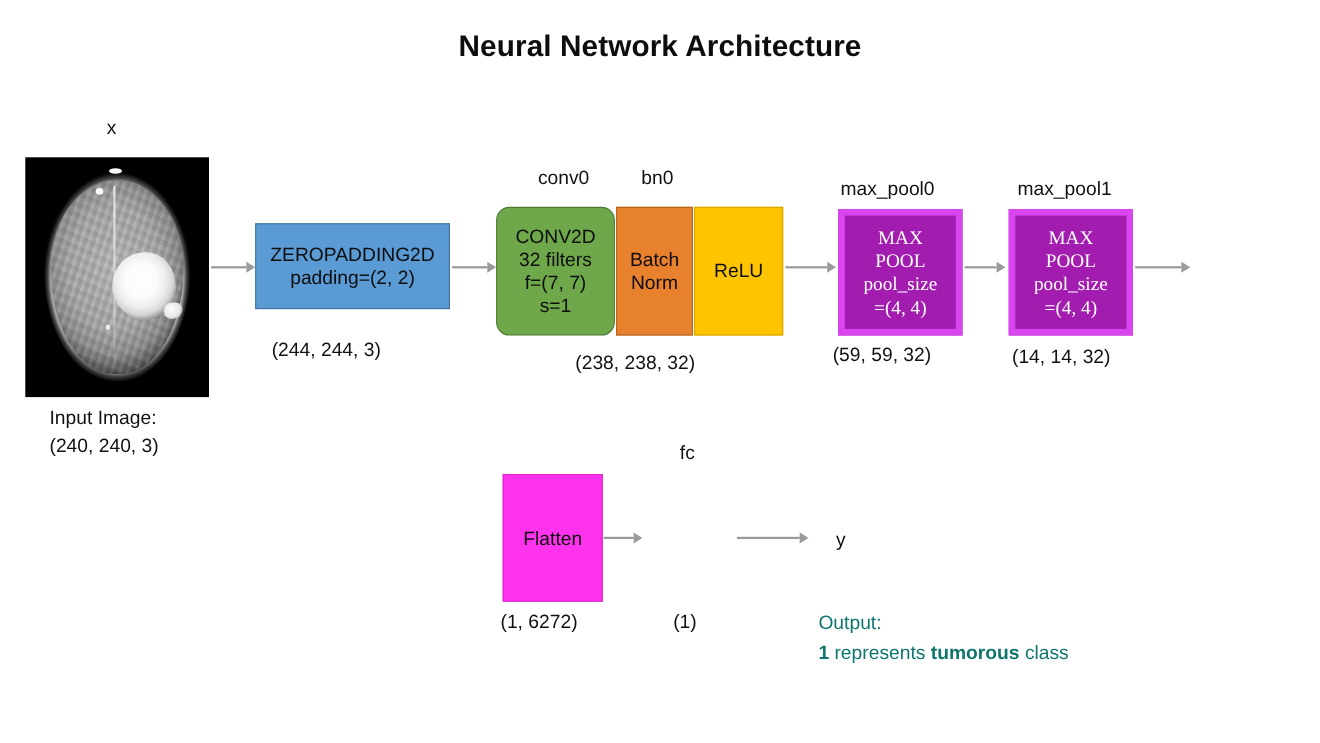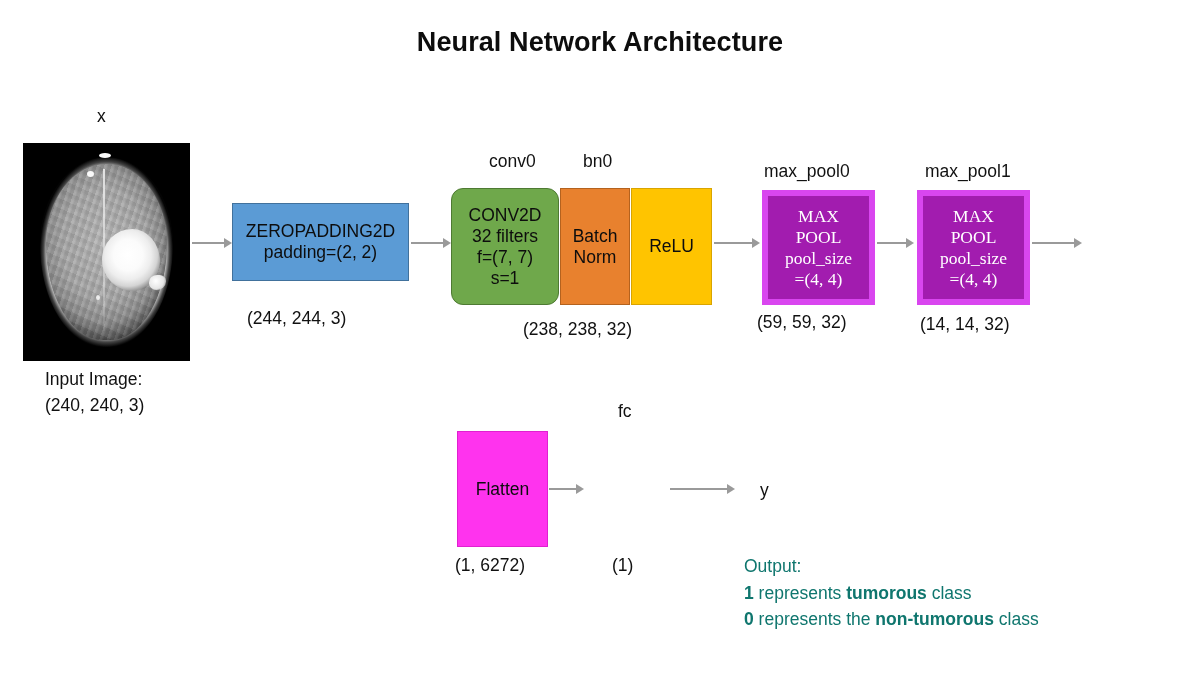--- a/index.html
+++ b/index.html
@@ -263,18 +263,15 @@
     <div class="arrow-head" style="left:57px;"></div>
   </div>
 
   <div class="abs lbl" style="left:760px; top:479px;">y</div>
 
   <div class="abs" id="output-legend">
     <div>Output:</div>
     <div>
       <b>1</b><span> represents </span><b>tumorous</b><span> class</span>
     </div>
-    <div>
-      <b>0</b><span> represents the </span><b>non-tumorous</b><span> class</span>
-    </div>
   </div>
 
 </div>
 
 </body></html>

